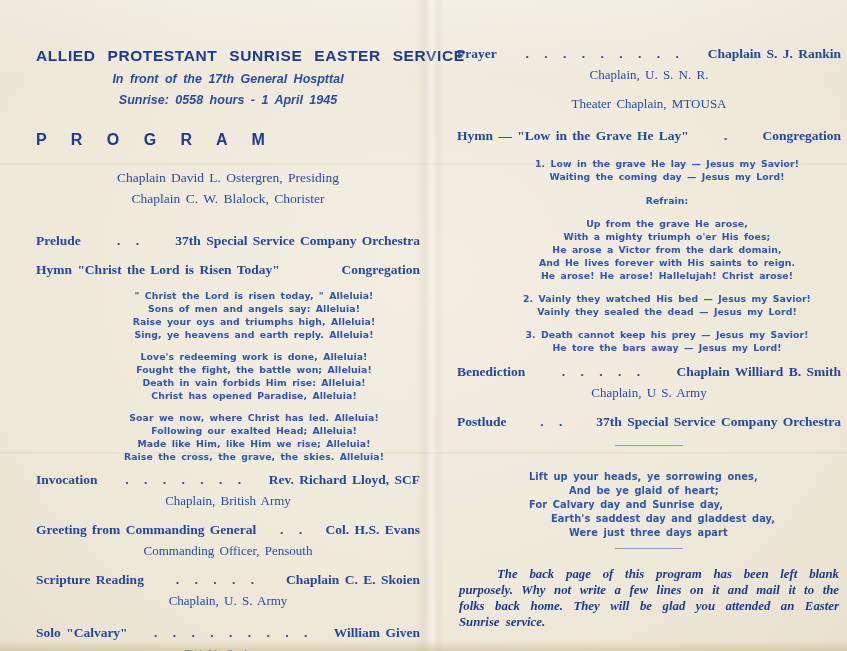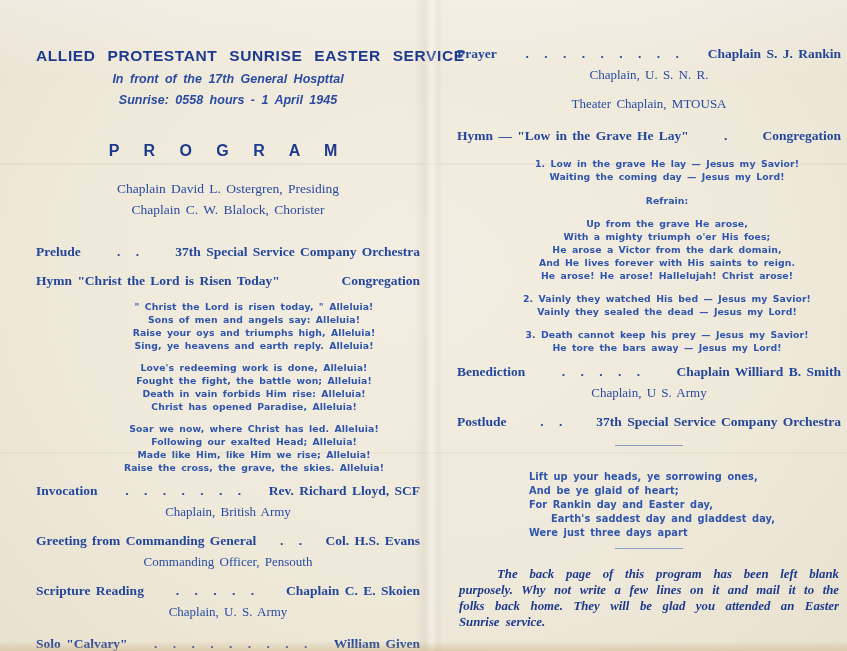--- a/index.html
+++ b/index.html
@@ -33,21 +33,21 @@
     font-family:"Liberation Sans", sans-serif;font-weight:bold;
     font-size:15.5px;letter-spacing:0.6px;word-spacing:7px;
     color:#1d3a8e;white-space:nowrap;
   }
   .subtitle{
     margin-top:7px;text-align:center;font-style:italic;
     font-family:"Liberation Sans", sans-serif;font-weight:bold;
     font-size:12.5px;word-spacing:3px;color:#2a4ba2;
   }
   .program-heading{
-    margin-top:35px;text-align:center;
+    margin-top:24px;text-align:left;
     font-family:"Liberation Sans", sans-serif;font-weight:bold;
     font-size:16px;letter-spacing:10px;color:#1d3a8e;
   }
   .officiant{
     text-align:center;font-size:13.5px;color:#2a4ba2;word-spacing:2px;
   }
   .officiant.first{margin-top:21px;}
   .officiant + .officiant{margin-top:5px;}
 
   .item{margin-top:13px;}
@@ -80,21 +80,21 @@
     width:68px;height:1px;background:#8aa0c8;margin:15px auto 0 auto;
   }
   .poem{
     margin:24px 0 0 72px;
     font-family:"DejaVu Sans", sans-serif;font-weight:bold;
     font-size:9.8px;line-height:14px;letter-spacing:0.1px;word-spacing:2px;
     color:#2f55ad;
   }
   .poem-line{white-space:nowrap;}
   .poem-line.in1{margin-left:22px;}
-  .poem-line.in2{}
+  .poem-line.in2{margin-left:40px;}
 
   .note{
     margin:17px 2px 0 2px;
     font-style:italic;font-weight:bold;
     font-size:12.8px;line-height:16px;word-spacing:3px;
     text-align:justify;text-indent:38px;color:#1d3a8e;
   }
 </style>
 </head>
 <body>
@@ -233,21 +233,21 @@
         <span class="item-dots">. .</span>
         <span class="item-performer">37th Special Service Company Orchestra</span>
       </div>
     </div>
 
     <div class="rule"></div>
 
     <div class="poem">
       <div class="poem-line">Lift up your heads, ye sorrowing ones,</div>
       <div class="poem-line in2">And be ye glaid of heart;</div>
-      <div class="poem-line">For Rankin day and Easter day,</div>
+      <div class="poem-line">For Calvary day and Sunrise day,</div>
       <div class="poem-line in1">Earth's saddest day and gladdest day,</div>
       <div class="poem-line in2">Were just three days apart</div>
     </div>
 
     <div class="rule" style="margin-top:8px"></div>
 
     <div class="note">The back page of this program has been left blank purposely. Why not write a few lines on it and mail it to the folks back home. They will be glad you attended an Easter Sunrise service.</div>
   </div>
 
   <div class="bottom-edge"></div>

